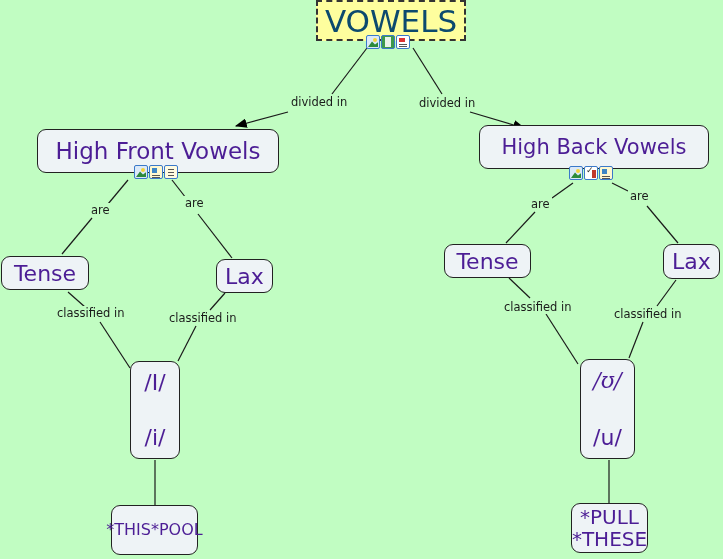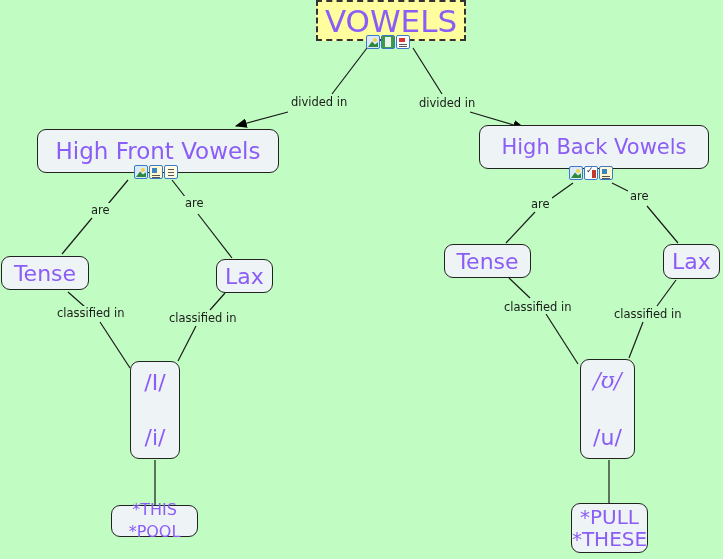--- a/index.html
+++ b/index.html
@@ -5,28 +5,28 @@
   html, body { margin: 0; padding: 0; }
   body {
     width: 723px; height: 559px; position: relative; overflow: hidden;
     background: #c1fdc2;
     font-family: "DejaVu Sans", sans-serif;
   }
   svg.links { position: absolute; left: 0; top: 0; }
   .node {
     position: absolute; box-sizing: border-box;
     background: #eef3f6; border: 1px solid #222;
-    border-radius: 9px; color: #8b5cf6;
+    border-radius: 9px; color: #4c1d95;
     display: flex; align-items: center; justify-content: center;
     text-align: center; white-space: nowrap;
   }
   .root {
     position: absolute; left: 316px; top: 0px; width: 150px; height: 41px;
     background: #fefe9e; border: 2px dashed #333; box-sizing: border-box;
-    color: #8b5cf6; font-size: 31px; display: flex; align-items: center; justify-content: center;
+    color: #0c4a6e; font-size: 31px; display: flex; align-items: center; justify-content: center;
   }
   .label {
     position: absolute; font-size: 11.5px; color: #1a1a1a;
     background: #c1fdc2; padding: 0 2px; white-space: nowrap;
   }
   .icons { position: absolute; display: flex; gap: 1px; }
   .ic {
     width: 14px; height: 14px; box-sizing: border-box;
     border: 1px solid #3a79c9; border-radius: 2px; background: #dbe9f8;
     position: relative; overflow: hidden;
@@ -137,20 +137,20 @@
 
 <div class="node" style="left:130px; top:361px; width:50px; height:98px; font-size:22px; flex-direction:column; justify-content:space-between; padding:8px 0;">
   <span>/I/</span>
   <span>/i/</span>
 </div>
 <div class="node" style="left:580px; top:359px; width:55px; height:100px; font-size:22px; flex-direction:column; justify-content:space-between; padding:8px 0;">
   <span style="font-family:'DejaVu Serif', serif; font-style:italic;">/ʊ/</span>
   <span>/u/</span>
 </div>
 
-<div class="node" style="left:111px; top:505px; width:87px; height:32px; font-size:16px; flex-direction:column; line-height:22px;">
+<div class="node" style="left:111px; top:505px; width:87px; height:50px; font-size:16px; flex-direction:row; line-height:22px;">
   <span>*THIS</span>
   <span>*POOL</span>
 </div>
 <div class="node" style="left:571px; top:503px; width:77px; height:50px; font-size:20px; flex-direction:column; line-height:22px;">
   <span>*PULL</span>
   <span>*THESE</span>
 </div>
 
 </body></html>

